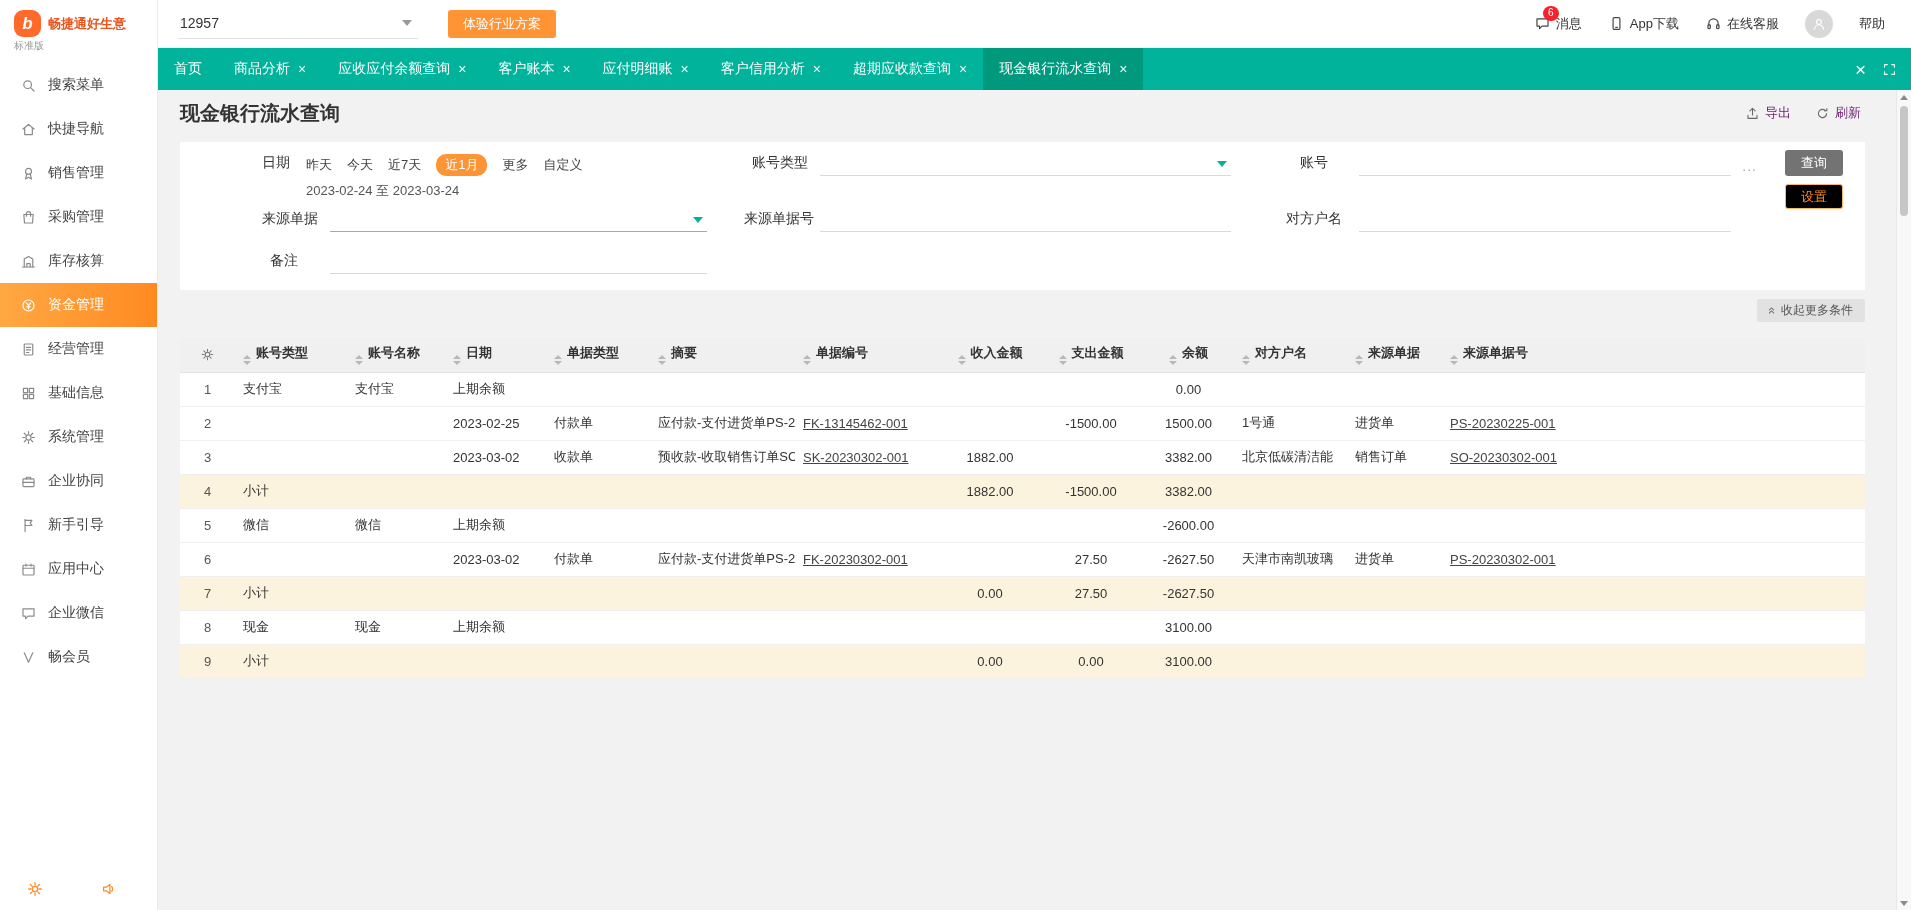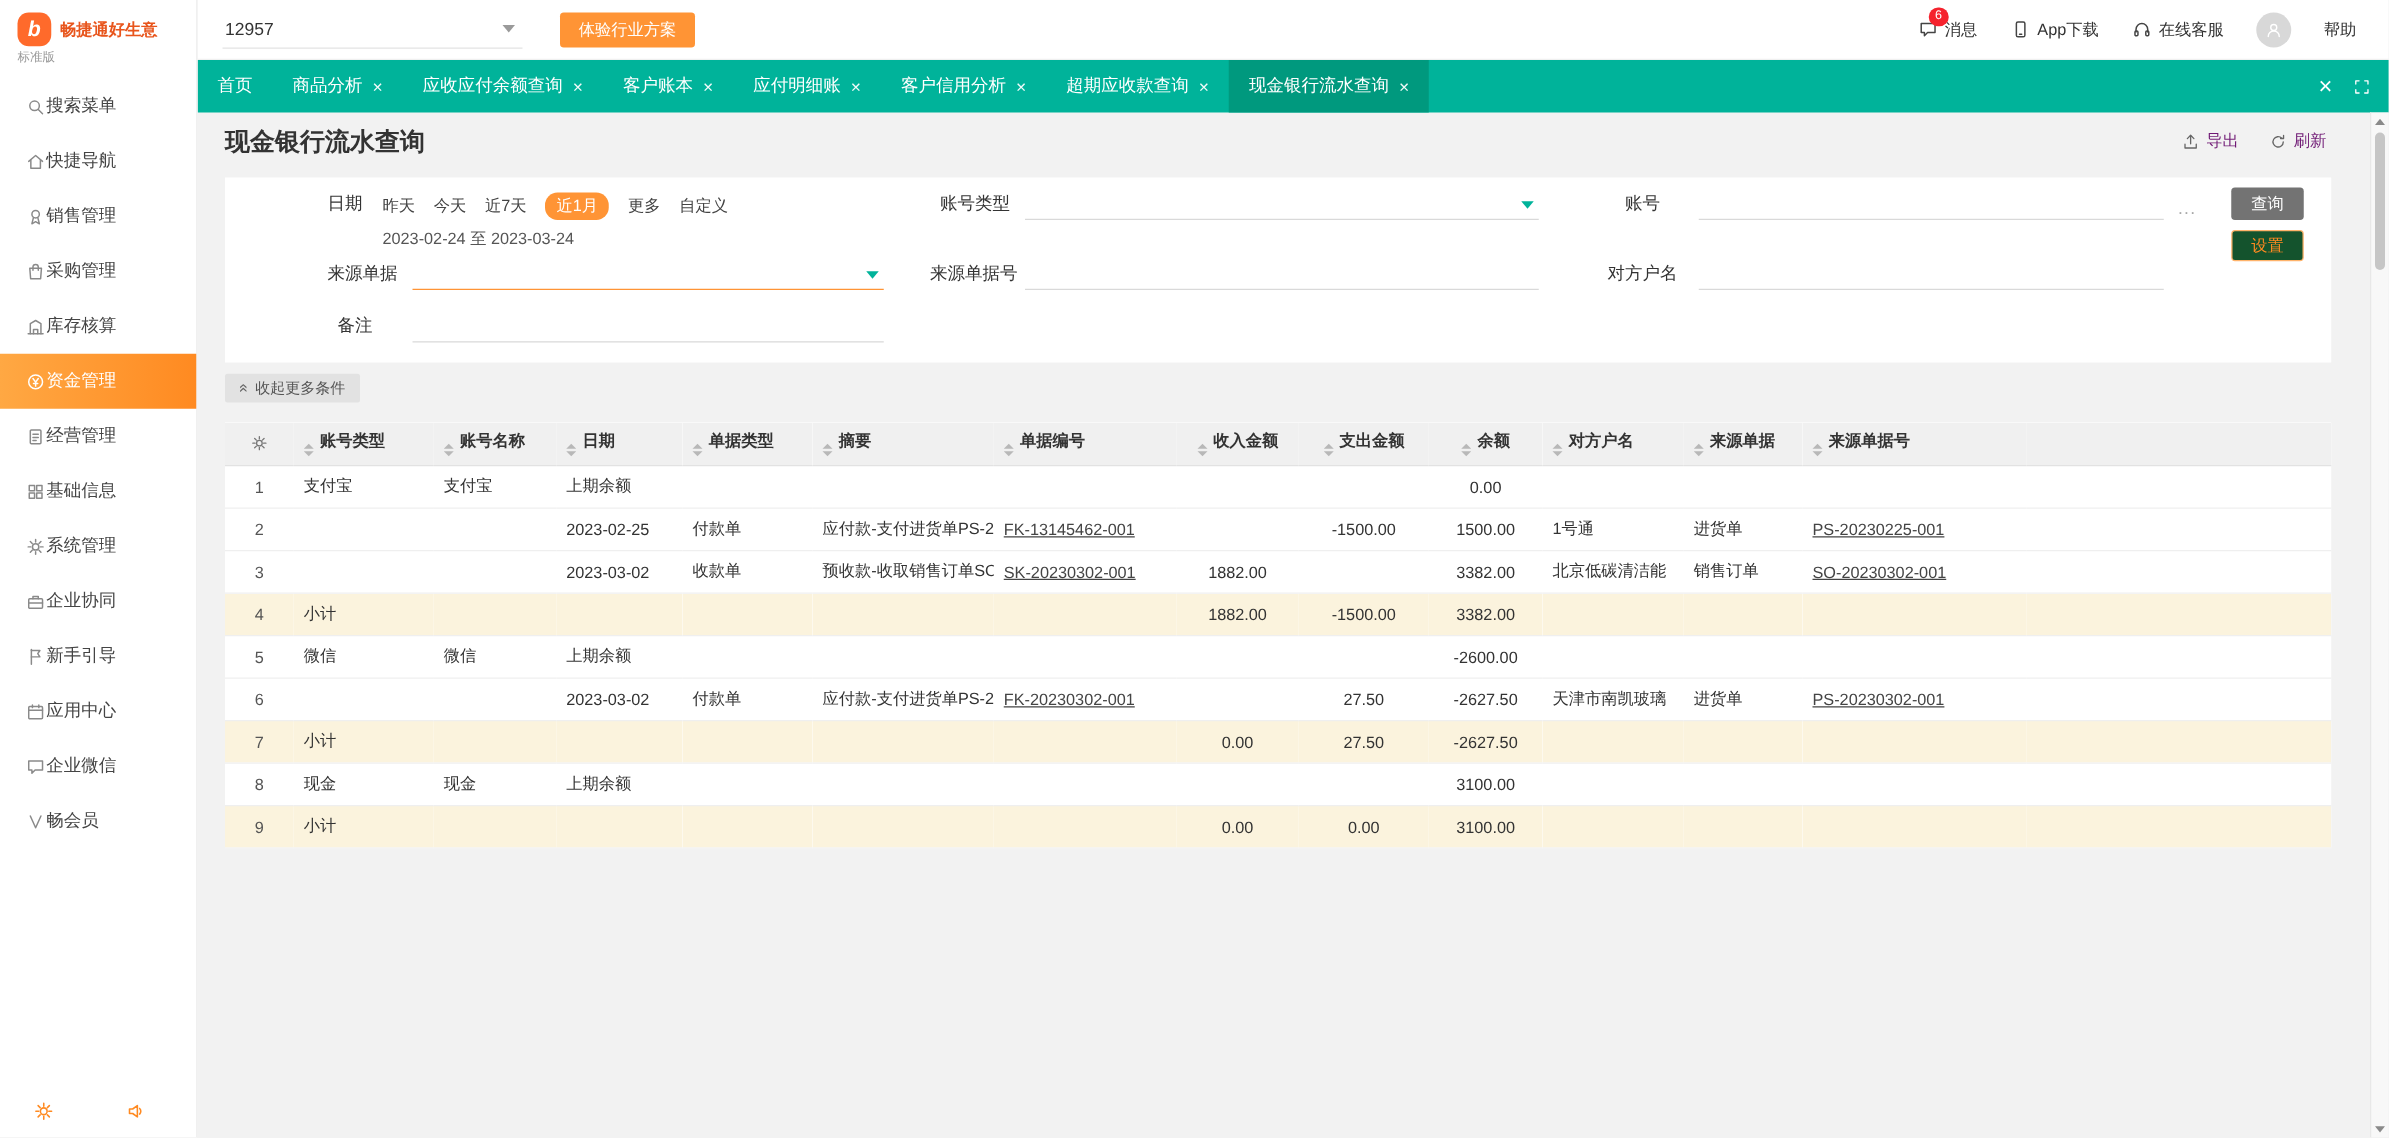--- a/index.html
+++ b/index.html
@@ -9,21 +9,21 @@
   .ic{width:17px;height:17px;stroke:currentColor;fill:none;stroke-width:1.4;stroke-linecap:round;stroke-linejoin:round;}
 
   
   .sidebar{position:absolute;left:0;top:0;width:158px;height:910px;background:#fff;border-right:1px solid #ececec;z-index:30;}
   .logo-area{padding:10px 8px 2px 14px;}
   .logo-row{display:flex;align-items:center;gap:7px;}
   .logo-badge{width:27px;height:27px;border-radius:9px;background:#ff6a2b;color:#fff;font-weight:bold;font-style:italic;display:flex;align-items:center;justify-content:center;font-size:17px;flex:none;}
   .logo-name{color:#e8551c;font-size:13px;font-weight:bold;white-space:nowrap;}
   .logo-edition{font-size:10px;color:#999;margin-top:2px;}
   .side-menu{margin-top:8px;}
-  .side-item{height:44px;display:flex;align-items:center;padding-left:20px;font-size:14px;color:#444;cursor:pointer;}
+  .side-item{height:44px;display:flex;align-items:center;gap:11px;padding-left:20px;font-size:14px;color:#444;cursor:pointer;}
   .side-item .ic{color:#8a8a8a;}
   .side-item.active{background:linear-gradient(90deg,#ffa843,#ff8a21);color:#fff;}
   .side-item.active .ic{color:#fff;}
   .side-bottom{position:absolute;bottom:12px;left:0;width:158px;display:flex;align-items:center;}
   .side-bottom .ic{width:18px;height:18px;color:#ff8a21;cursor:pointer;}
   .sb-gear{margin-left:26px;}
   .sb-speaker{margin-left:56px;}
 
   
   .topbar{position:absolute;left:158px;top:0;right:0;height:48px;background:#fff;display:flex;align-items:center;border-bottom:1px solid #f0f0f0;z-index:20;}
@@ -60,23 +60,23 @@
   .f-label{position:absolute;color:#333;white-space:nowrap;}
   .f-field{position:absolute;height:26px;border-bottom:1px solid #d9d9d9;}
   .f-field .chev{position:absolute;right:4px;top:11px;}
   .f-field.orange-line{border-bottom-color:#ff9435;}
   .f-ellipsis{position:absolute;right:-26px;bottom:1px;color:#a8a8a8;font-size:14px;letter-spacing:1px;cursor:pointer;}
   .date-opts{position:absolute;left:126px;top:12px;display:flex;align-items:center;gap:15px;font-size:13px;color:#444;}
   .date-opt{cursor:pointer;white-space:nowrap;}
   .date-opt.selected{background:#ff9435;color:#fff;border-radius:10px;padding:2px 9px;}
   .date-range{position:absolute;left:126px;top:40px;font-size:13px;color:#555;white-space:nowrap;}
   .btn-query{position:absolute;right:22px;top:8px;width:58px;height:26px;background:#737373;color:#fff;border:none;border-radius:3px;font-size:13px;cursor:pointer;font-family:inherit;}
-  .btn-settings{position:absolute;right:22px;top:42px;width:58px;height:25px;background:#14532d;color:#ff8a21;border:1px solid #ffb36b;border-radius:3px;font-size:13px;cursor:pointer;font-family:inherit;}
-
-  .collapse-row{margin:9px 46px 0 22px;display:flex;justify-content:flex-start;}
+  .btn-settings{position:absolute;right:22px;top:42px;width:58px;height:25px;background:#000000;color:#ff8a21;border:1px solid #ffb36b;border-radius:3px;font-size:13px;cursor:pointer;font-family:inherit;}
+
+  .collapse-row{margin:9px 46px 0 22px;display:flex;justify-content:flex-end;}
   .collapse-pill{background:#e2e2e2;color:#555;font-size:12px;padding:3px 12px;border-radius:2px;display:flex;align-items:center;gap:5px;cursor:pointer;}
   .chev-dbl{display:inline-block;transform:rotate(90deg);font-size:13px;line-height:1;color:#666;}
 
   
   .table-card{margin:16px 46px 0 22px;background:#fff;}
   table{width:100%;border-collapse:collapse;table-layout:fixed;font-size:13px;color:#333;}
   thead th{background:#f0f0f0;height:34px;font-weight:bold;text-align:left;padding:0 8px;border-bottom:1px solid #e2e2e2;white-space:nowrap;overflow:hidden;cursor:pointer;}
   thead th.gear-col{cursor:pointer;}
   thead th.gear-col .ic{width:15px;height:15px;color:#777;margin:0 auto;}
   thead th.r,tbody td.r{text-align:center;}

